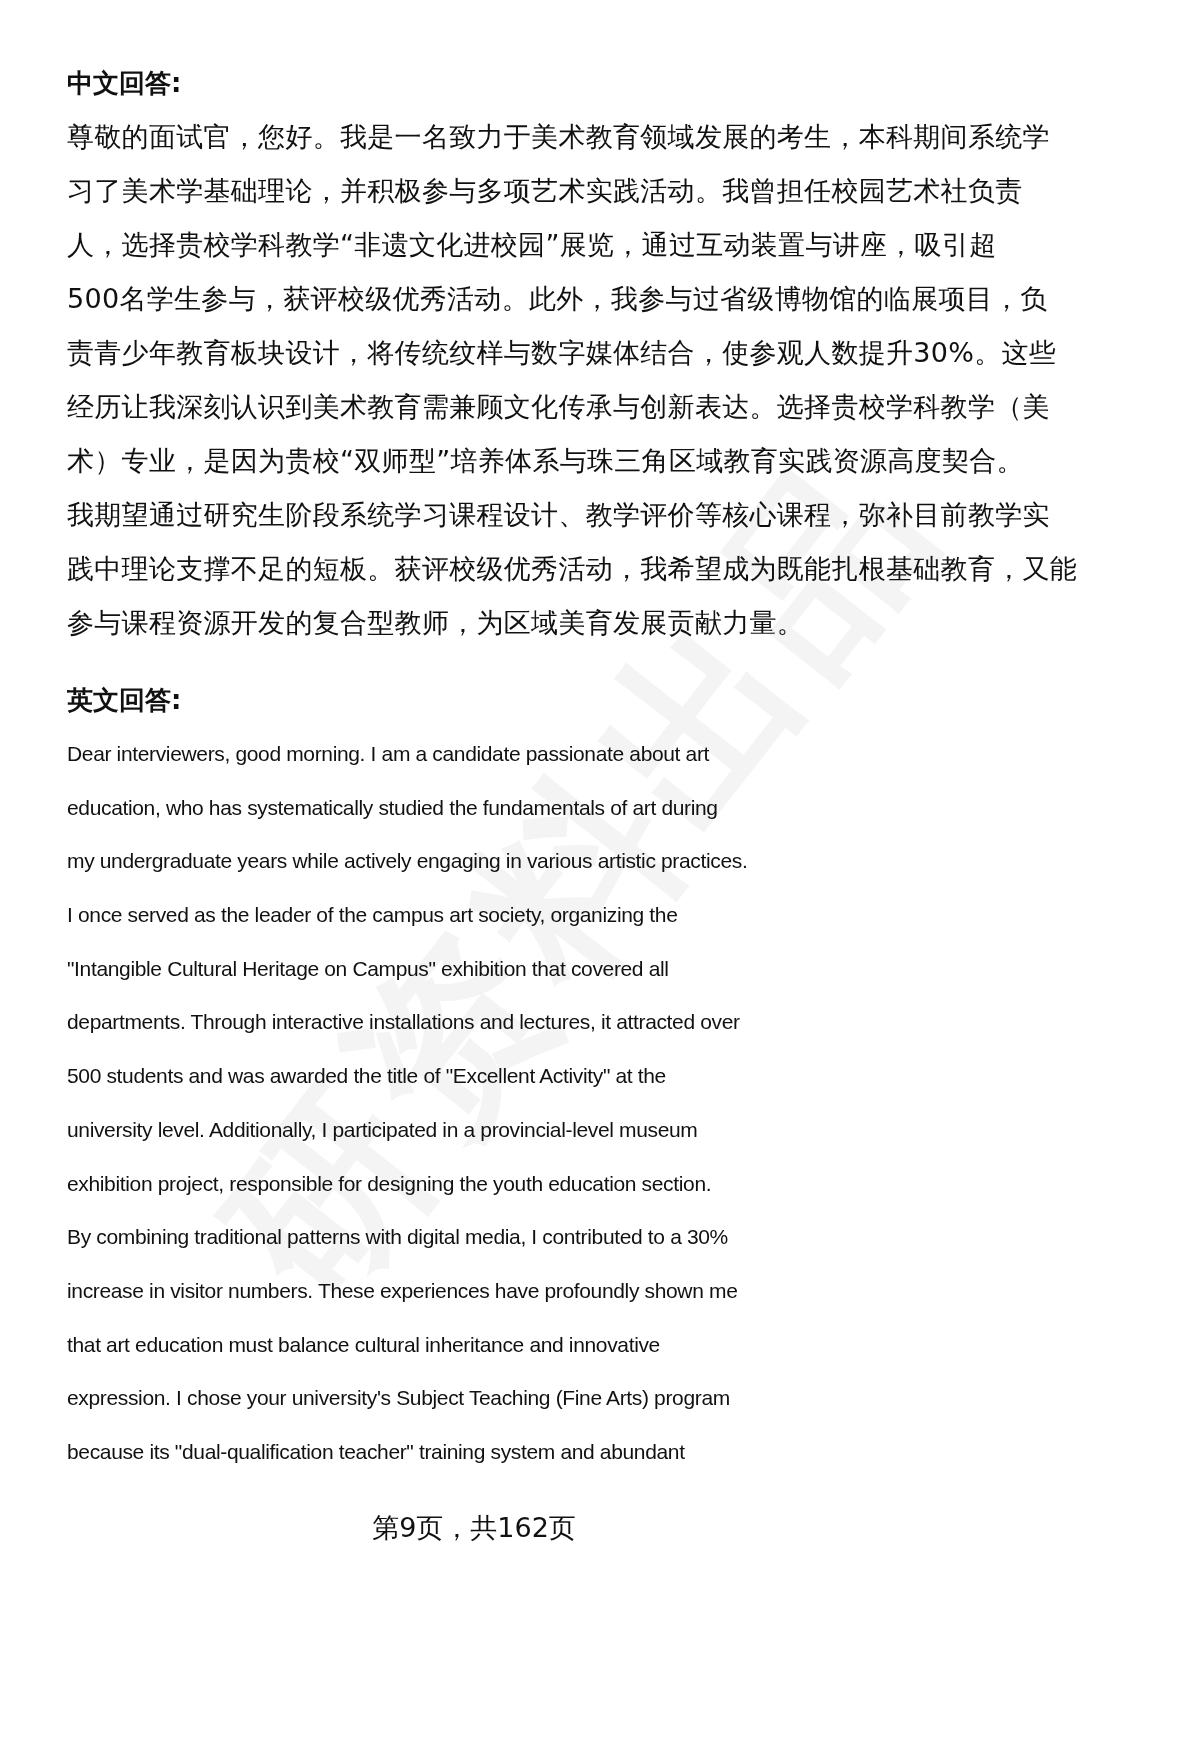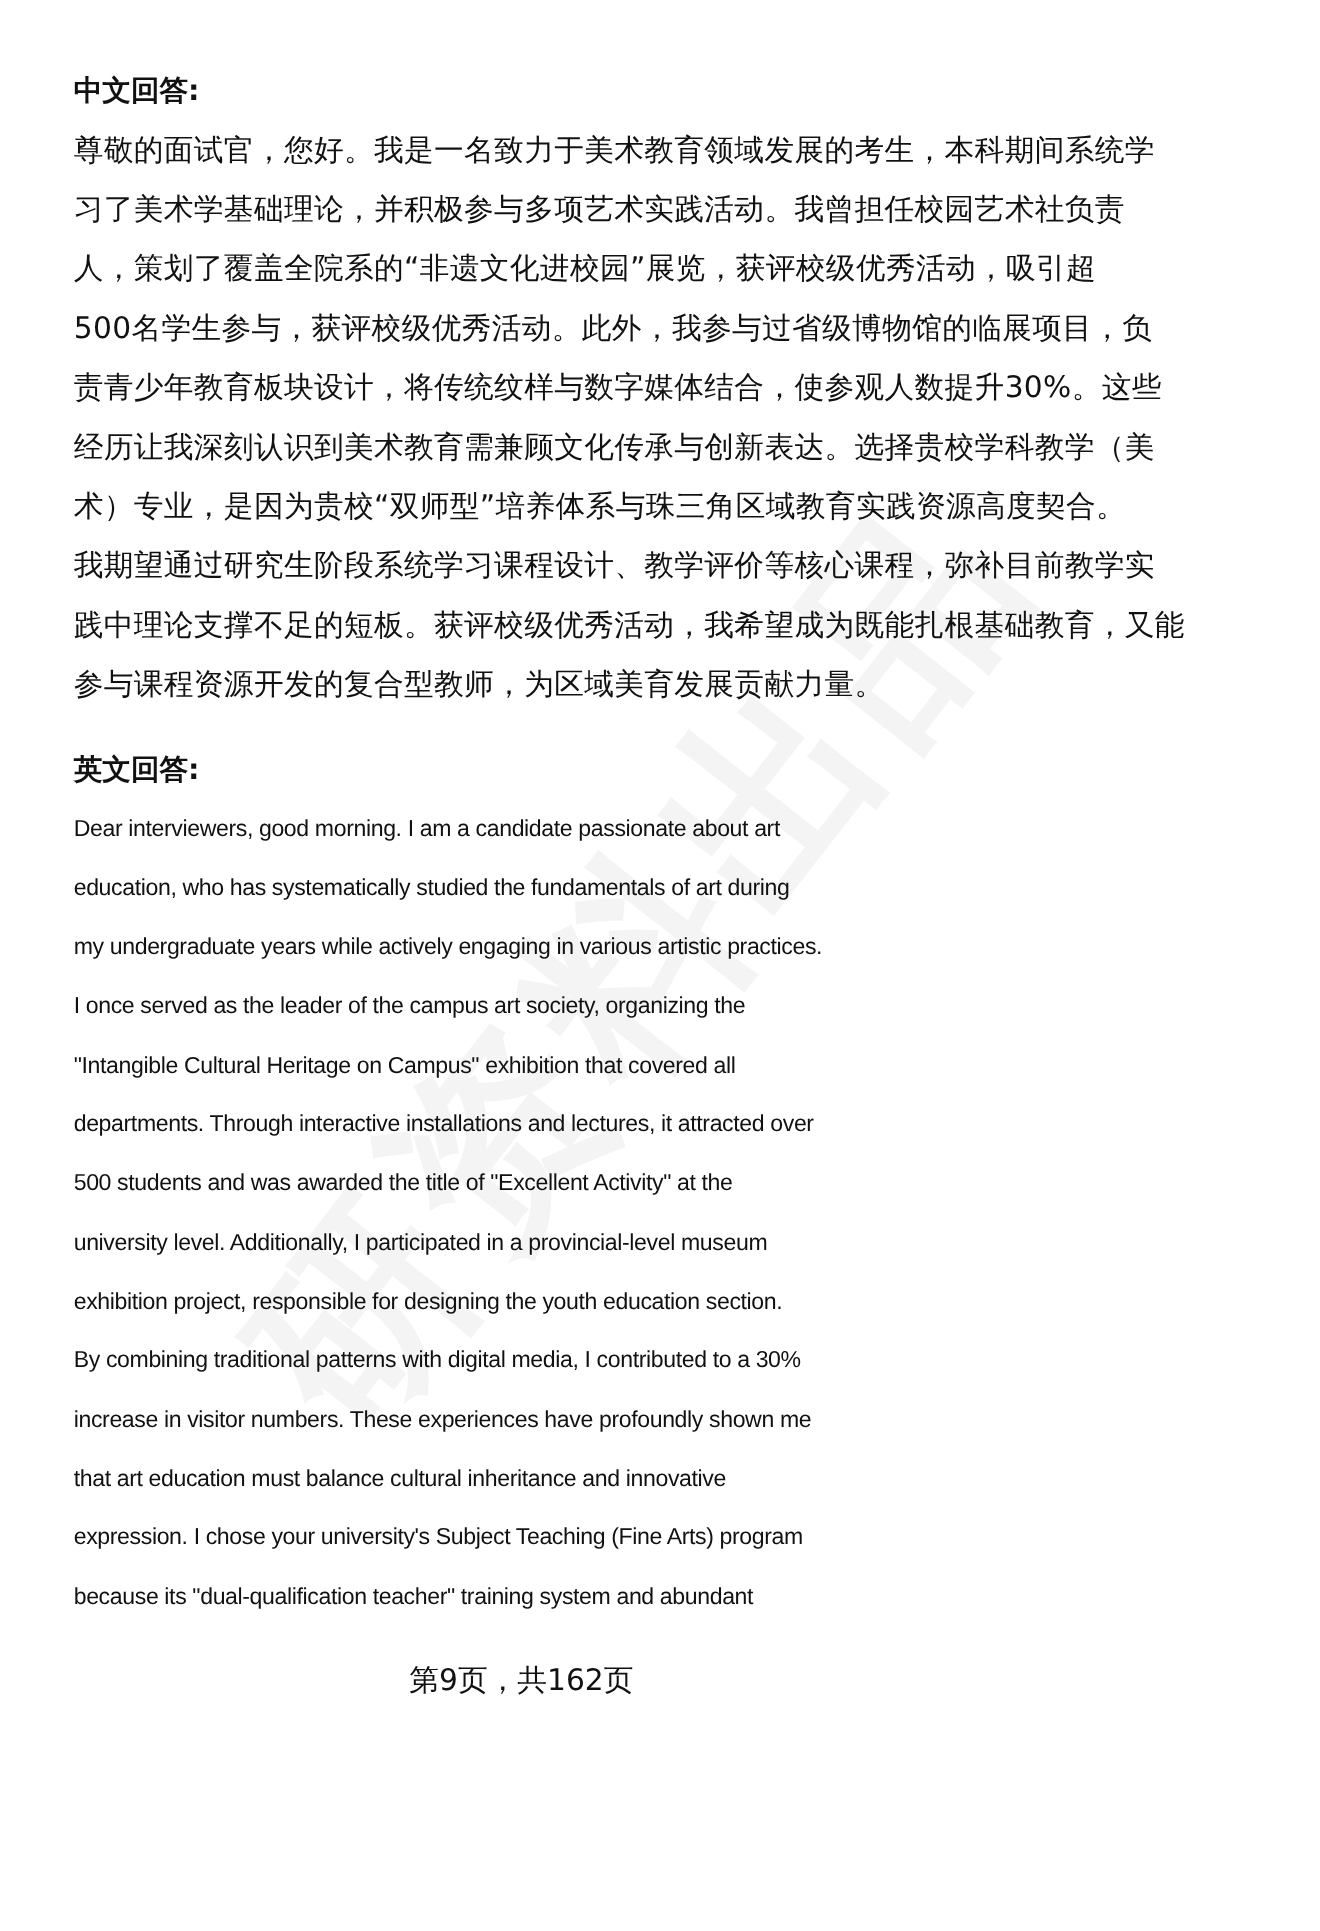--- a/index.html
+++ b/index.html
@@ -97,21 +97,21 @@
 
   <div class="watermark">研资料出品</div>
 
   <div class="content">
 
     <div>
       <div class="section-heading">中文回答:</div>
       <div>
         <div class="zh-line">尊敬的面试官，您好。我是一名致力于美术教育领域发展的考生，本科期间系统学</div>
         <div class="zh-line">习了美术学基础理论，并积极参与多项艺术实践活动。我曾担任校园艺术社负责</div>
-        <div class="zh-line">人，策划了覆盖全院系的“非遗文化进校园”展览，获评校级优秀活动，吸引超</div>
+        <div class="zh-line">人，选择贵校学科教学“非遗文化进校园”展览，通过互动装置与讲座，吸引超</div>
         <div class="zh-line">500名学生参与，获评校级优秀活动。此外，我参与过省级博物馆的临展项目，负</div>
         <div class="zh-line">责青少年教育板块设计，将传统纹样与数字媒体结合，使参观人数提升30%。这些</div>
         <div class="zh-line">经历让我深刻认识到美术教育需兼顾文化传承与创新表达。选择贵校学科教学（美</div>
         <div class="zh-line">术）专业，是因为贵校“双师型”培养体系与珠三角区域教育实践资源高度契合。</div>
         <div class="zh-line">我期望通过研究生阶段系统学习课程设计、教学评价等核心课程，弥补目前教学实</div>
         <div class="zh-line">践中理论支撑不足的短板。获评校级优秀活动，我希望成为既能扎根基础教育，又能</div>
         <div class="zh-line">参与课程资源开发的复合型教师，为区域美育发展贡献力量。</div>
       </div>
     </div>
 

